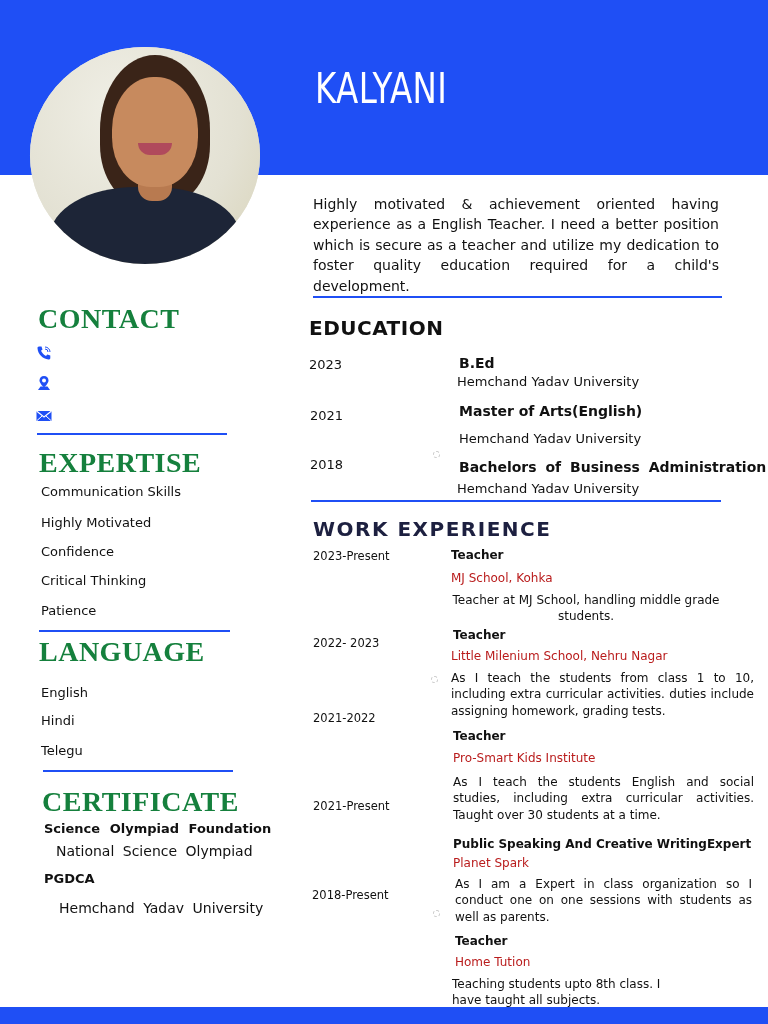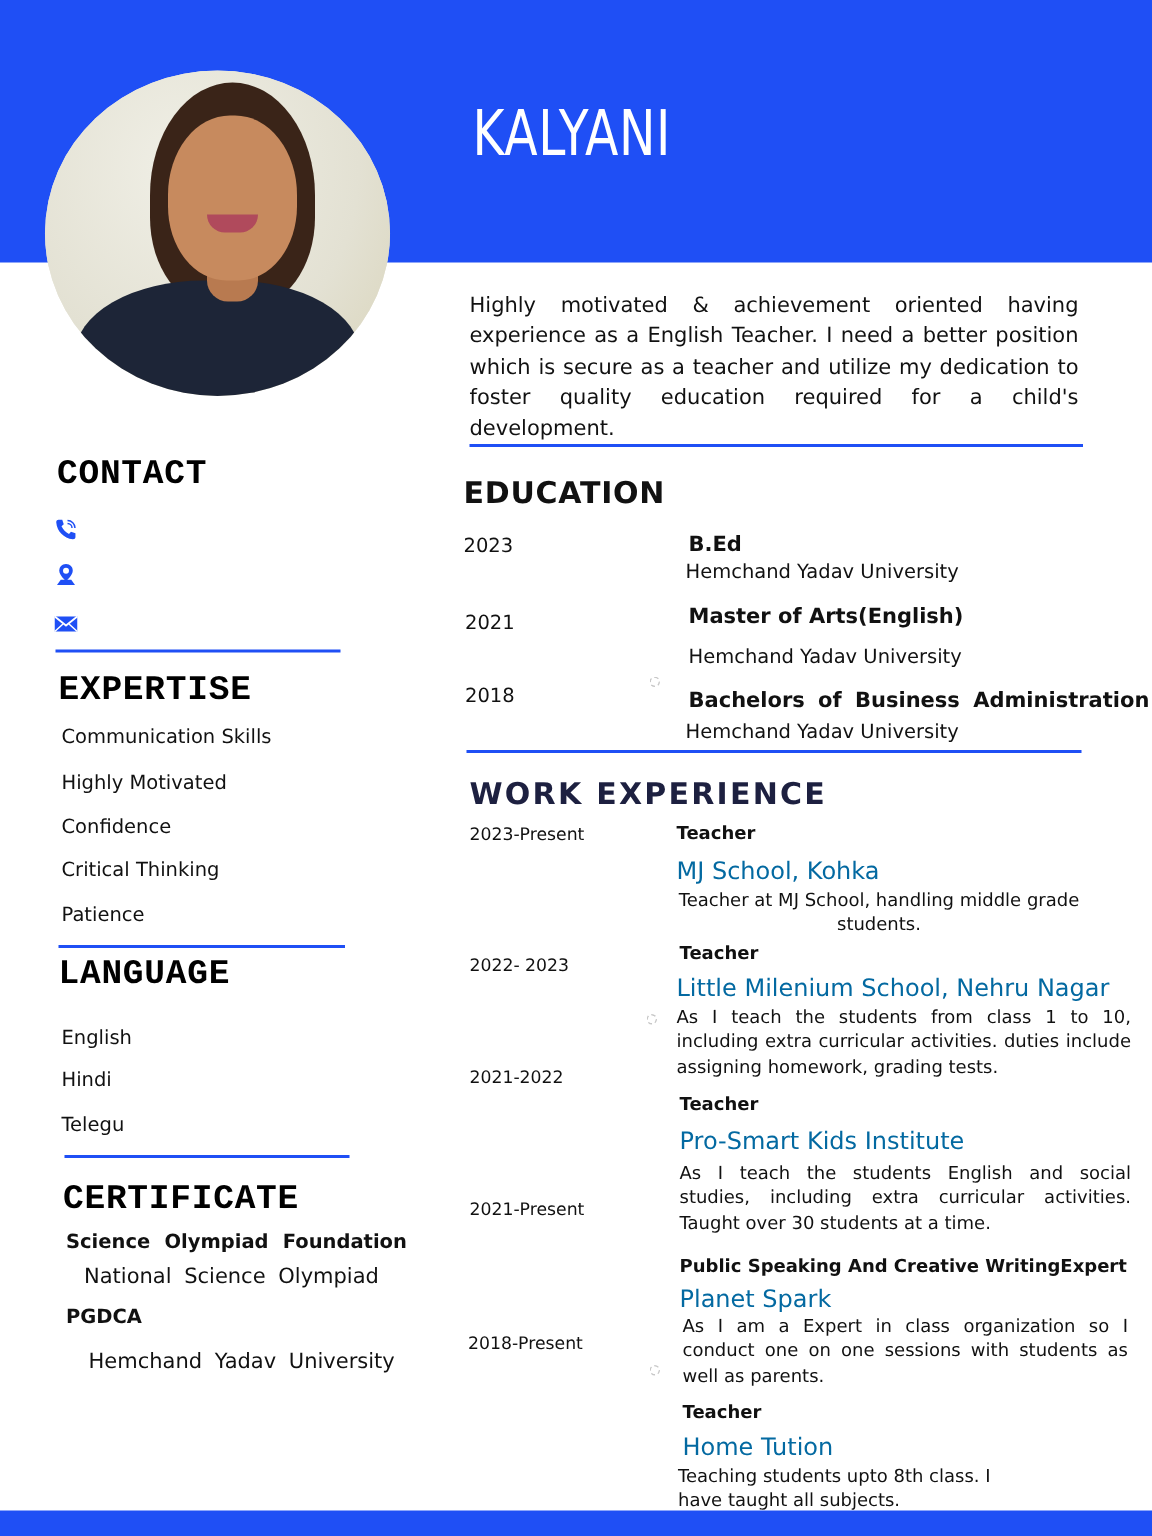--- a/index.html
+++ b/index.html
@@ -15,35 +15,35 @@
   .photo .face { position: absolute; left: 82px; top: 30px; width: 86px; height: 110px; border-radius: 48% 48% 45% 45%; background: #c78a5e; }
   .photo .smile { position: absolute; left: 108px; top: 96px; width: 34px; height: 12px; border-radius: 0 0 17px 17px; background: #b04a5c; }
   .photo .shirt { position: absolute; left: 20px; top: 140px; width: 190px; height: 110px; border-radius: 45% 45% 0 0; background: #1d2537; }
   .photo .neck { position: absolute; left: 108px; top: 126px; width: 34px; height: 28px; background: #b87a50; border-radius: 0 0 14px 14px; }
 
   .name { position: absolute; left: 315px; top: 64px; font-family: "DejaVu Sans Condensed", "DejaVu Sans", sans-serif; font-size: 42px; color: #ffffff; letter-spacing: 0.5px; font-weight: normal; transform: scaleX(0.86); transform-origin: left top; }
 
   .summary { position: absolute; left: 313px; top: 194px; width: 406px; font-family: "DejaVu Sans", sans-serif; font-size: 14px; line-height: 20.4px; text-align: justify; color: #111; transform-origin: left top; }
   .rule { position: absolute; height: 2px; background: #1f4ff5; }
 
-  .h-left { position: absolute; font-family: Liberation Mono, monospace; font-weight: bold; font-size: 23px; color: #000000; letter-spacing: 0.5px; }
+  .h-left { position: absolute; font-family: Liberation Serif, serif; font-weight: bold; font-size: 28px; color: #15803d; letter-spacing: 0.5px; }
   .item { position: absolute; font-size: 13px; color: #111; }
 
   .contact-icon { position: absolute; left: 36px; width: 16px; height: 16px; }
 
   .h-right { position: absolute; font-weight: bold; font-size: 20px; color: #111; letter-spacing: 0.5px; }
   .h-work { color: #1d2040; letter-spacing: 1.5px; }
 
   .year { position: absolute; font-size: 13px; color: #111; }
   .deg { position: absolute; font-weight: bold; font-size: 14px; color: #111; }
   .uni { position: absolute; font-size: 13px; color: #111; }
 
   .wyear { position: absolute; font-size: 11.5px; color: #111; }
   .wtitle { position: absolute; font-weight: bold; font-size: 12px; color: #111; }
-  .wplace { position: absolute; font-size: 16px; color: #0369a1; }
+  .wplace { position: absolute; font-size: 12px; color: #b91c1c; }
   .wdesc { position: absolute; font-size: 12px; color: #111; line-height: 16.4px; text-align: justify; }
 
   .cert-name { position: absolute; font-weight: bold; font-size: 13px; color: #111; word-spacing: 5px; }
   .cert-org { position: absolute; font-size: 14px; color: #111; word-spacing: 4px; }
 
   .dot { position: absolute; width: 7px; height: 7px; border: 1px dashed #c8c8c8; border-radius: 50%; }
 </style>
 </head>
 <body>
 

